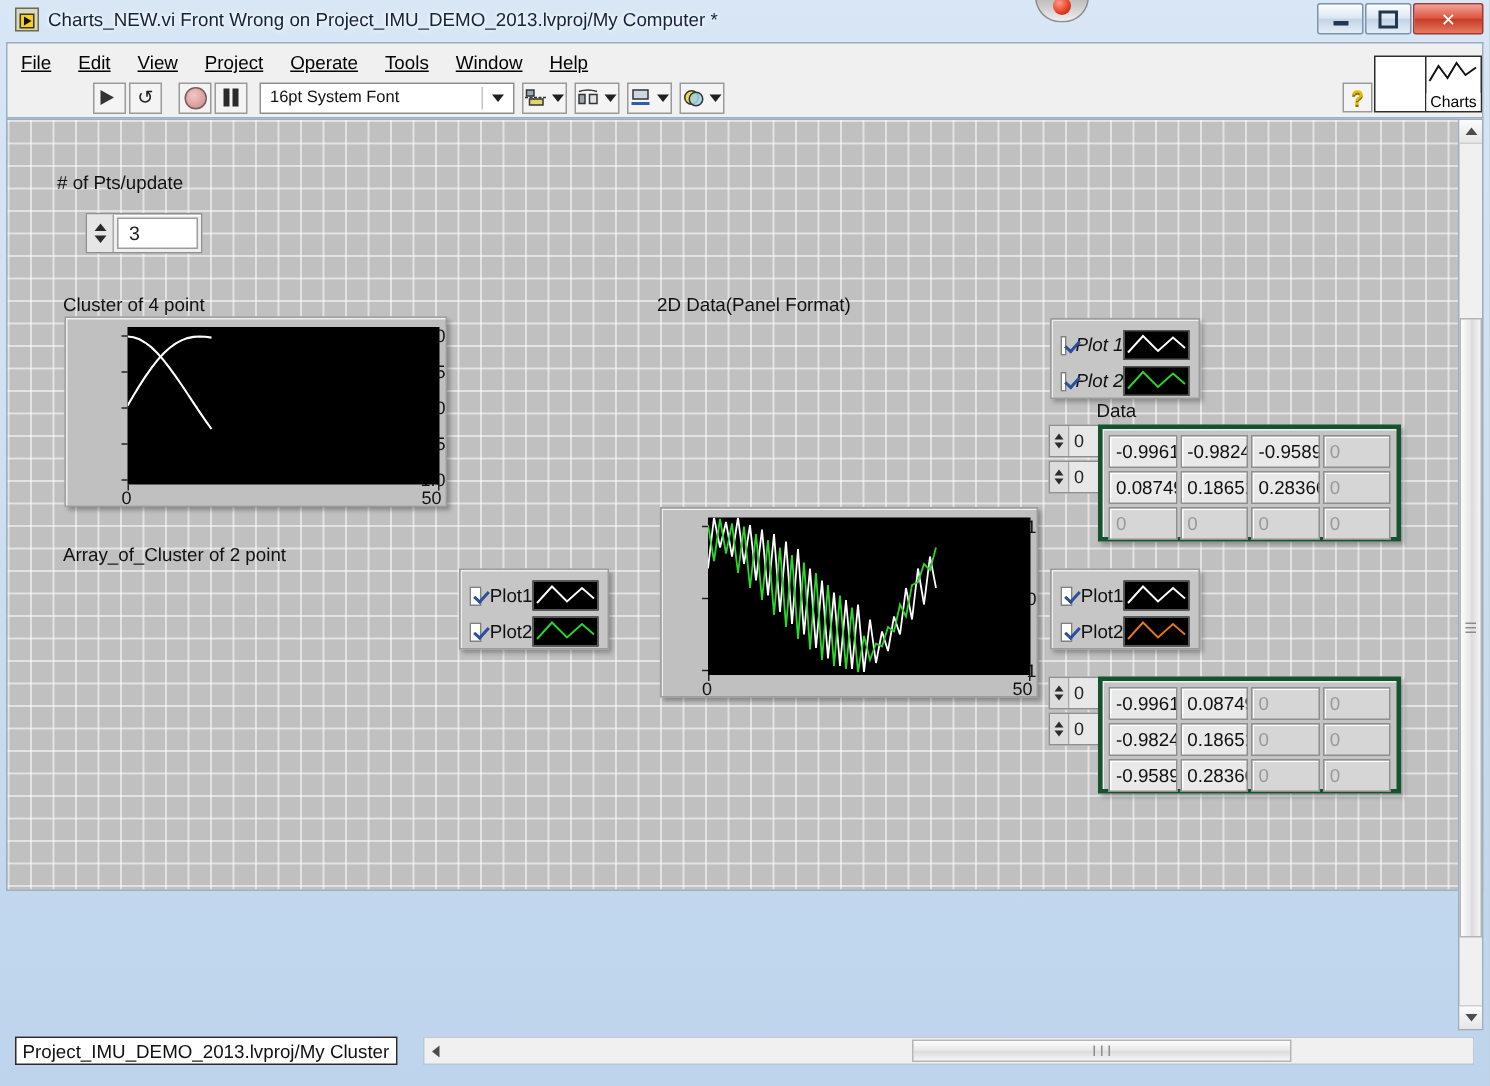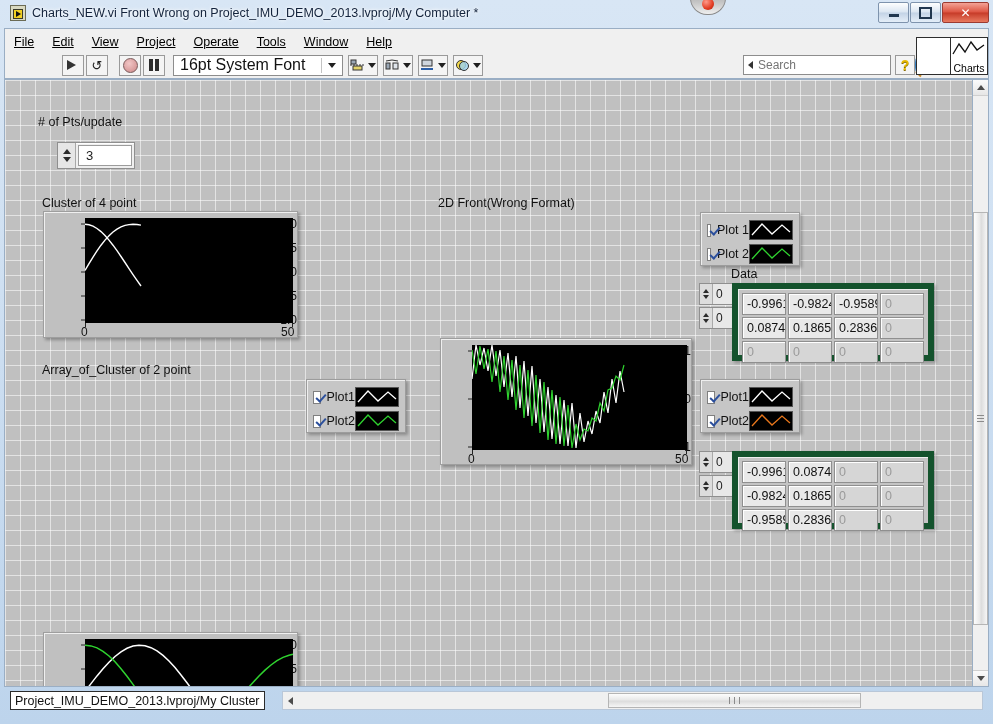--- a/index.html
+++ b/index.html
@@ -101,21 +101,21 @@
     width:13px;height:13px;border-radius:50%;
     background:radial-gradient(circle at 40% 35%,#f1c6c6,#d89a9a 70%,#b98080);
     border:1px solid #7a5a5a;
   }
   .pause-ic{display:flex;gap:2px;}
   .pause-ic i{display:block;width:4px;height:12px;background:#2b2b2b;}
   .fontbox{
     height:21px;width:170px;border:1px solid #8d8d8d;background:#fff;
     display:flex;align-items:center;box-sizing:border-box;margin-left:6px;
   }
-  .fontbox .lbl{flex:1;font-size:16px;padding-left:6px;color:#111;white-space:nowrap;}
+  .fontbox .lbl{flex:1;font-size:11px;padding-left:6px;color:#111;white-space:nowrap;}
   .fontbox .sepv{width:1px;height:15px;background:#c3c3c3;}
   .caret{
     width:0;height:0;border-left:4px solid transparent;border-right:4px solid transparent;
     border-top:5px solid #1f1f1f;margin:0 6px;
   }
   .dd-btn{
     height:21px;width:30px;margin-left:5px;border:1px solid #9a9a9a;background:#f4f4f4;
     display:flex;align-items:center;justify-content:center;gap:2px;box-sizing:border-box;
   }
   .searchbox{
@@ -148,21 +148,21 @@
     border:1px solid #2d2d2d;background:#fff;box-sizing:border-box;
   }
   .vi-thumb .pane{flex:1;border-right:1px solid #2d2d2d;}
   .vi-thumb .pane:last-child{border-right:none;position:relative;}
   .vi-thumb .lab{
     position:absolute;bottom:0;left:0;right:0;text-align:center;font-size:10.5px;color:#000;
     background:#fff;line-height:12px;
   }
   
   .panel{
-    position:absolute;left:4px;top:79px;width:985px;height:608px;
+    position:absolute;left:4px;top:79px;width:985px;height:515px;
     background:#c8c8c8;border:1px solid #9aaec4;box-sizing:border-box;overflow:hidden;
   }
   .grid{
     position:absolute;left:0;top:0;right:0;bottom:0;
     background-image:
       linear-gradient(to right,rgba(255,255,255,.55) 1px,transparent 1px),
       linear-gradient(to bottom,rgba(255,255,255,.55) 1px,transparent 1px);
     background-size:15px 15px;
     background-color:#c0c0c0;
   }
@@ -240,21 +240,21 @@
     border-right:1px solid #a9a9a9;background:#dcdcdc;
   }
   .idx-spin i{display:block;width:0;height:0;border-left:3px solid transparent;border-right:3px solid transparent;}
   .idx-spin i.up{border-bottom:4px solid #2b2b2b;}
   .idx-spin i.dn{border-top:4px solid #2b2b2b;}
   .idx-val{
     width:22px;background:#e8e8e8;font-size:12px;color:#222;display:flex;align-items:center;
     padding-left:3px;box-sizing:border-box;
   }
   .cells{
-    position:absolute;background:#c4c4c4;border:6px solid #14532d;
+    position:absolute;background:#c4c4c4;border:3px solid #14532d;
     box-shadow:inset 1px 1px 0 #efefef,2px 2px 3px rgba(0,0,0,.25);
     padding:3px;box-sizing:border-box;
   }
   .cell-row{display:flex;}
   .cell{
     height:22px;border:1px solid #8f8f8f;background:#e9e9e9;margin:1px;
     font-size:12.5px;color:#111;display:flex;align-items:center;padding-left:4px;
     box-sizing:border-box;overflow:hidden;white-space:nowrap;
     box-shadow:inset 1px 1px 0 #fff;
   }
@@ -389,25 +389,20 @@
           <line x1="1" y1="10" x2="13" y2="10" stroke="#2c5fa8" stroke-width="2"></line>
         </svg>
       <span class="caret" style="margin:0 0 0 1px;"></span>
     </div>
     <div class="dd-btn">
       <svg width="15" height="13">
           <circle cx="6" cy="6" r="4.5" fill="#f2d84c" stroke="#333"></circle>
           <circle cx="9" cy="7" r="4.5" fill="#9fd1ea" stroke="#333" fill-opacity=".85"></circle>
         </svg>
       <span class="caret" style="margin:0 0 0 1px;"></span>
-    </div>
-    <div class="searchbox">
-      <span class="tri"></span>
-      <input placeholder="Search" style="">
-      <span class="magnifier"></span>
     </div>
     <div class="help-btn">?</div>
   </div>
 
   <div class="vi-thumb">
     <div class="pane"></div>
     <div class="pane">
       <svg width="36" height="24" style="display:block">
           <polyline points="2,16 8,6 14,14 20,4 26,12 33,7" fill="none" stroke="#111" stroke-width="1.3"></polyline>
         </svg>
@@ -445,41 +440,41 @@
           <polyline fill="none" stroke="#ffffff" stroke-width="1.4" points="0,52.5 4,45.7 8,39.1 12,32.9 16,27.2 20,22.1 24,17.7 28,14.0 32,11.1 36,8.9 40,7.4 44,6.6 48,6.3 52,6.5 56,7.1"></polyline>
           <polyline fill="none" stroke="#ffffff" stroke-width="1.4" points="0,6.3 4,6.8 8,8.2 12,10.5 16,13.6 20,17.5 24,22.1 28,27.2 32,32.7 36,38.5 40,44.5 44,50.6 48,56.6 52,62.4 56,68.0"></polyline>
         </svg>
       </div>
       <div class="xtickmark" style="left:41px;top:111px;"></div>
       <div class="xtickmark" style="left:248px;top:111px;"></div>
       <div class="xtick" style="left:37px;top:113px;">0</div>
       <div class="xtick" style="left:237px;top:113px;">50</div>
     </div>
 
-    <div class="lbl-plain" style="left:433px;top:116px;">2D Front(Wrong Format)</div>
+    <div class="lbl-plain" style="left:433px;top:116px;">2D Data(Panel Format)</div>
     <div class="chart-frame" style="left:435px;top:131px;width:252px;height:127px;">
       <div class="ytick" style="top:12px;width:26px;">1</div>
       <div class="ytick" style="top:60px;width:26px;">0</div>
       <div class="ytick" style="top:108px;width:26px;">-1</div>
       <div class="ytickmark" style="left:27px;top:12px;"></div>
       <div class="ytickmark" style="left:27px;top:60px;"></div>
       <div class="ytickmark" style="left:27px;top:108px;"></div>
       <div class="plotarea" style="left:31px;top:6px;width:215px;height:105px;">
         <svg width="215" height="105" viewBox="0 0 215 105" preserveAspectRatio="none">
           <polyline fill="none" stroke="#ffffff" stroke-width="1.2" points="0,34 4,0 8,20 12,3 16,26 20,0 24,31 28,5 32,42 36,8 40,52 44,11 48,63 52,16 56,71 60,21 64,78 68,34 72,87 76,42 80,94 84,50 88,99 92,55 96,101 100,58 104,103 108,68 112,97 116,76 120,89 124,66 128,78 132,47 136,68 140,34 144,58 148,26 152,47"></polyline>
           <polyline fill="none" stroke="#2fd32f" stroke-width="1.2" points="0,5 4,29 8,1 12,24 16,4 20,37 24,6 28,47 32,11 36,55 40,15 44,65 48,20 52,73 56,25 60,81 64,30 68,88 72,37 76,95 80,45 84,99 88,52 92,101 96,60 100,103 104,79 108,95 112,84 116,86 120,73 124,76 128,58 132,66 136,45 140,43 144,31 148,35 152,20"></polyline>
         </svg>
       </div>
       <div class="xtickmark" style="left:31px;top:111px;"></div>
       <div class="xtickmark" style="left:245px;top:111px;"></div>
       <div class="xtick" style="left:27px;top:113px;">0</div>
       <div class="xtick" style="left:234px;top:113px;">50</div>
     </div>
 
-    <div class="legend" style="left:695px;top:132px;width:100px;height:54px;">
+    <div class="legend" style="left:695px;top:132px;width:100px;height:54px;font-style:italic;">
       <div class="legend-row">
         <span class="lg-check"></span>
         <span class="lg-name">Plot 1</span>
         <span class="lg-sample">
           <svg width="42" height="18">
               <polyline points="2,14 12,3 22,13 32,4 40,11" fill="none" stroke="#ffffff" stroke-width="1.3"></polyline>
             </svg>
         </span>
       </div>
       <div class="legend-row">

